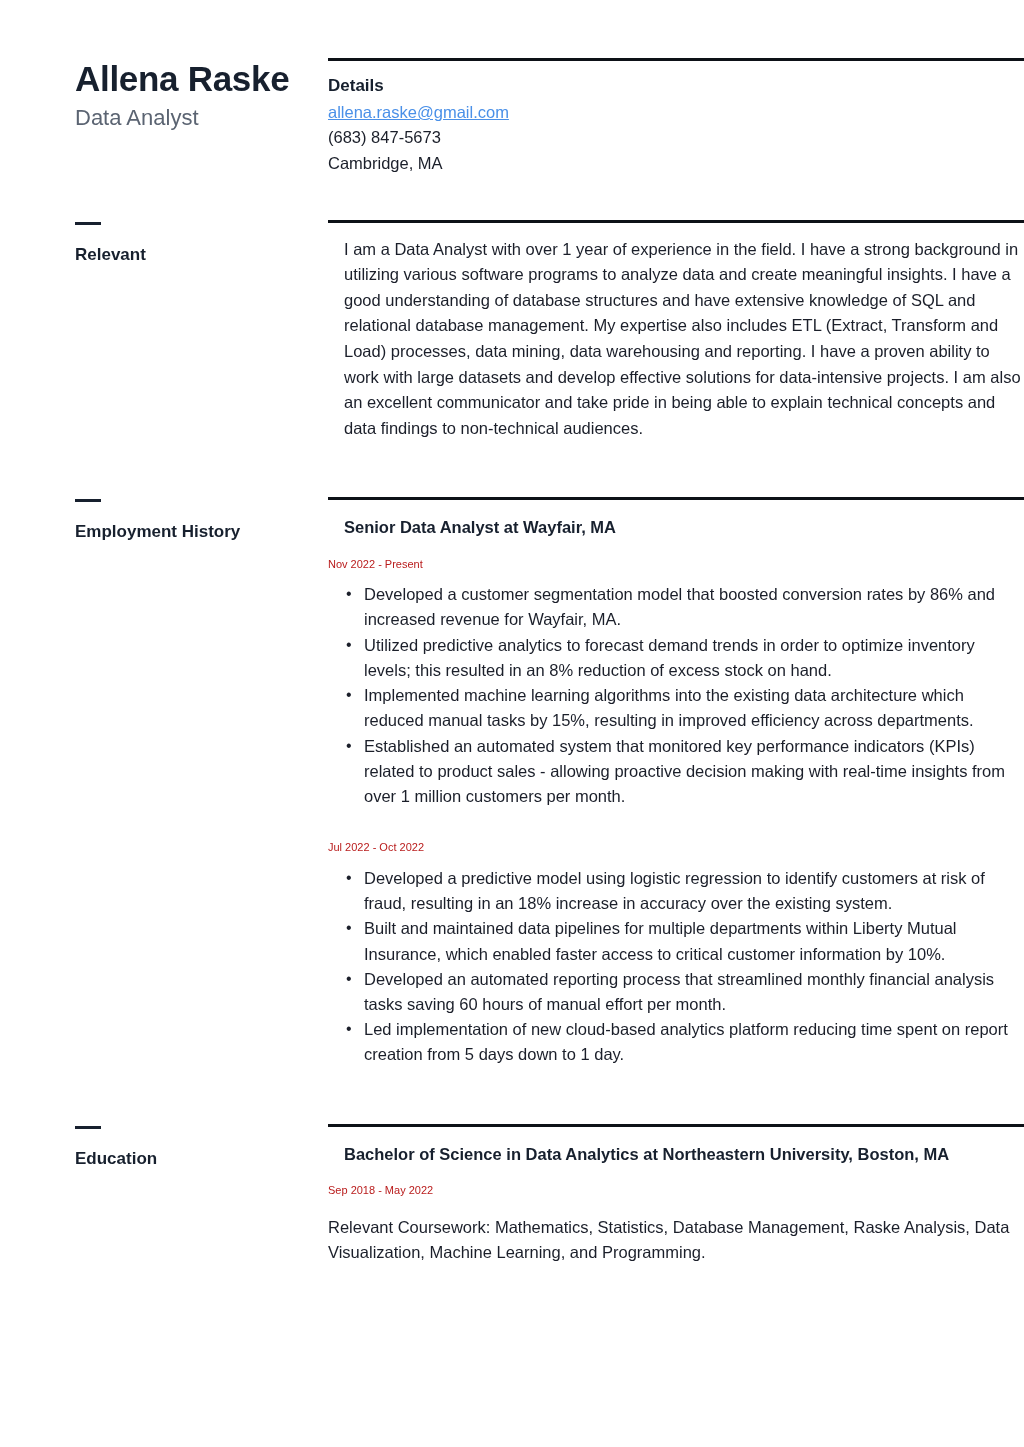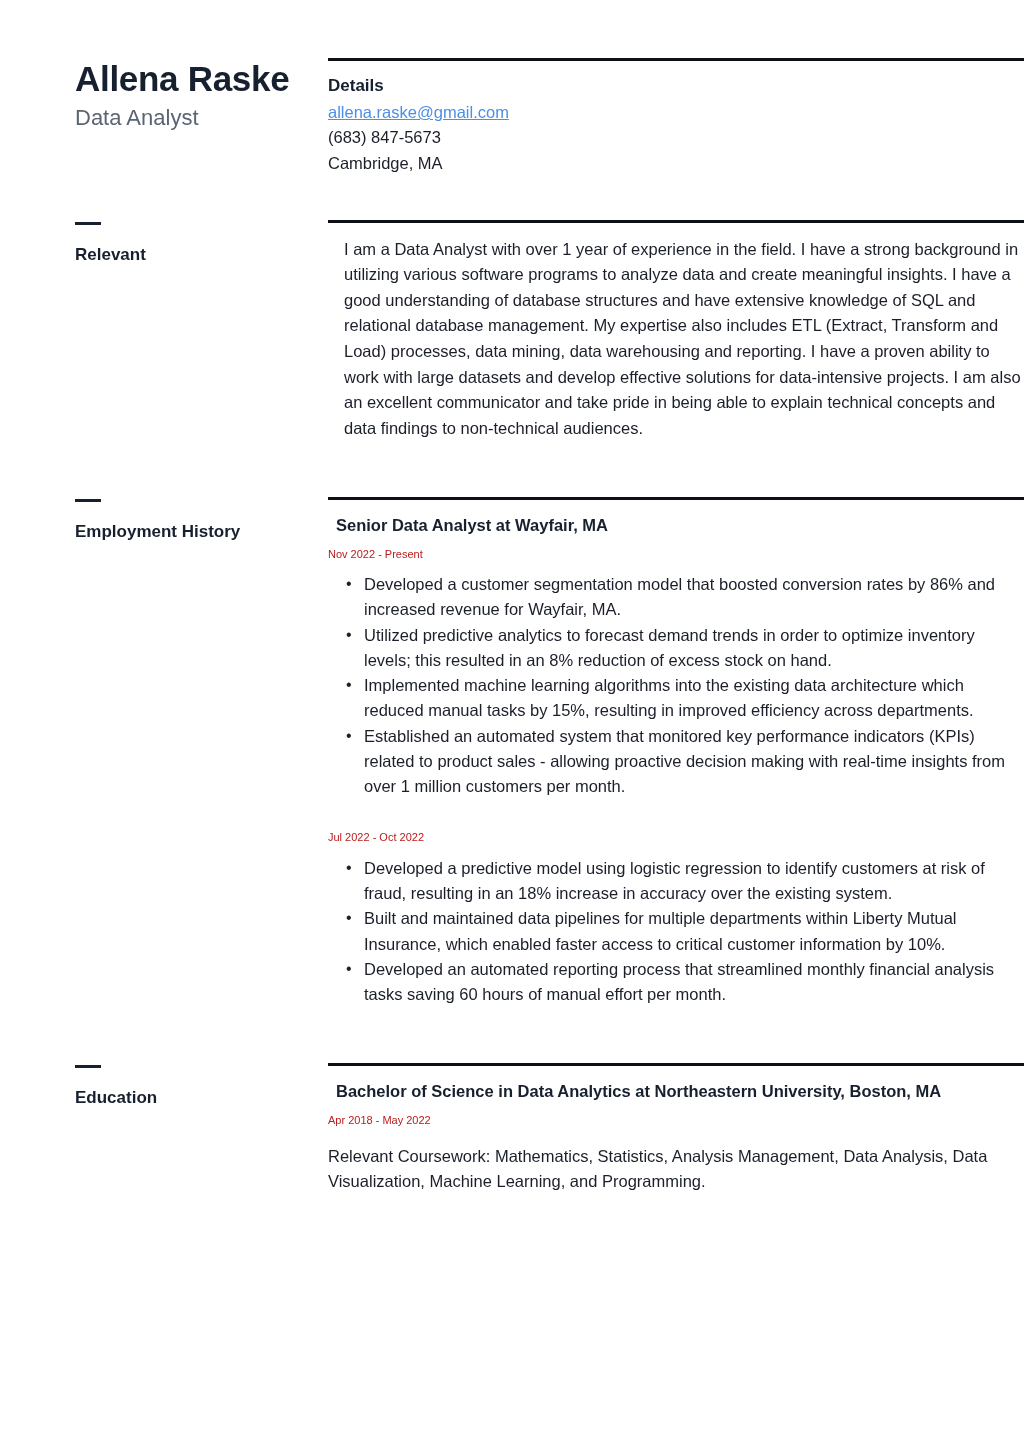--- a/index.html
+++ b/index.html
@@ -118,21 +118,21 @@
     margin-top: 14px;
   }
   .entry + .entry {
     margin-top: 30px;
   }
   .entry-title {
     font-size: 16.5px;
     font-weight: 700;
     color: #17202e;
     line-height: 1.42;
-    margin: 8px;
+    margin: 16px;
   }
   .entry-date {
     font-size: 11px;
     color: #b91c1c;
     line-height: 1.5;
     margin: 1px 0 0 0;
   }
   ul.bullets {
     margin: 10px 0 0 0;
     padding-left: 36px;
@@ -221,40 +221,41 @@
               <li>Implemented machine learning algorithms into the existing data architecture which reduced manual tasks by 15%, resulting in improved efficiency across departments.</li>
               <li>Established an automated system that monitored key performance indicators (KPIs) related to product sales - allowing proactive decision making with real-time insights from over 1 million customers per month.</li>
             </ul>
           </div>
           <div class="entry">
             <div class="entry-date">Jul 2022 - Oct 2022</div>
             <ul class="bullets">
               <li>Developed a predictive model using logistic regression to identify customers at risk of fraud, resulting in an 18% increase in accuracy over the existing system.</li>
               <li>Built and maintained data pipelines for multiple departments within Liberty Mutual Insurance, which enabled faster access to critical customer information by 10%.</li>
               <li>Developed an automated reporting process that streamlined monthly financial analysis tasks saving 60 hours of manual effort per month.</li>
+              <li>Led implementation of new cloud-based analytics platform reducing time spent on report creation from 5 days down to 1 day.</li>
             </ul>
           </div>
         </div>
     </div>
   </div>
 
   <div class="spacer-lg"></div>
 
   <div class="row">
     <div class="col-left">
       <div class="section-label-block">
         <div class="dash"></div>
         <div class="section-label">Education</div>
       </div>
     </div>
     <div class="col-right">
       <div class="rule"></div>
       <div id="education-entries">
           <div class="entry">
             <div class="entry-title">Bachelor of Science in Data Analytics at Northeastern University, Boston, MA</div>
-            <div class="entry-date">Apr 2018 - May 2022</div>
-            <div class="edu-note">Relevant Coursework: Mathematics, Statistics, Analysis Management, Data Analysis, Data Visualization, Machine Learning, and Programming.</div>
+            <div class="entry-date">Sep 2018 - May 2022</div>
+            <div class="edu-note">Relevant Coursework: Mathematics, Statistics, Database Management, Raske Analysis, Data Visualization, Machine Learning, and Programming.</div>
           </div>
         </div>
     </div>
   </div>
 
 </div>
 
 </body></html>

